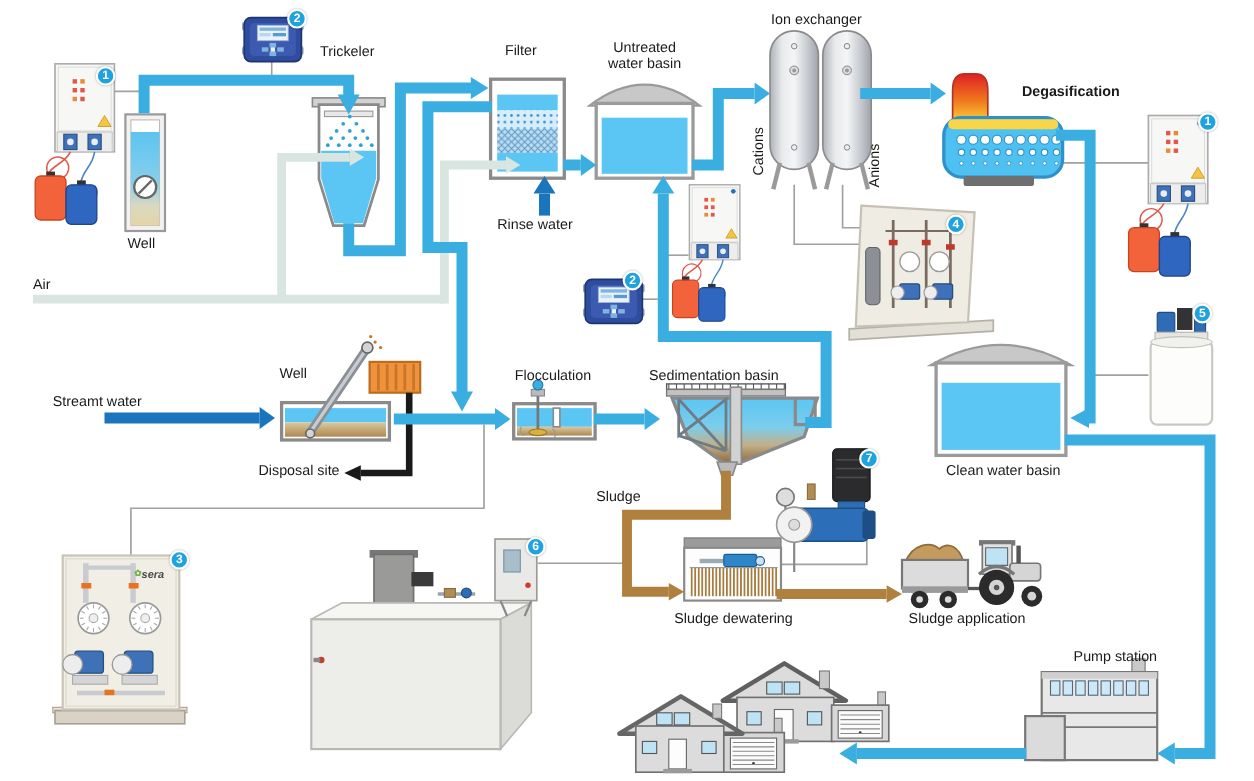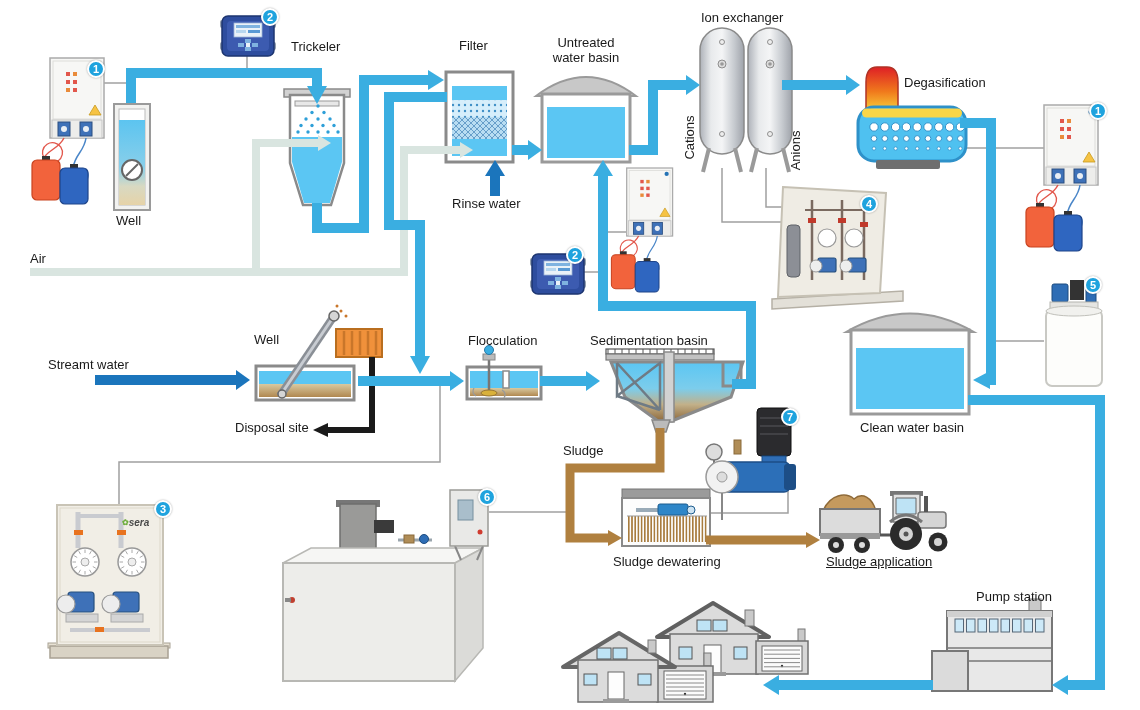--- a/index.html
+++ b/index.html
@@ -564,33 +564,33 @@
   <polygon points="586,371 586,391 600,381"></polygon>
 </g>
 </svg>
 
 <div class="lbl" style="left:291px;top:40px;">Trickeler</div>
 <div class="lbl" style="left:459px;top:39px;">Filter</div>
 <div class="lbl wrap" style="left:543px;top:36px;width:86px;">Untreated water basin</div>
 <div class="lbl" style="left:701px;top:11px;">Ion exchanger</div>
 <div class="lbl vert" style="left:654px;top:130px;width:72px;">Cations</div>
 <div class="lbl vert" style="left:760px;top:143px;width:72px;">Anions</div>
-<div class="lbl" style="left:904px;top:76px;">Degasification</div>
+<div class="lbl" style="left:929px;top:76px;font-weight:bold;">Degasification</div>
 <div class="lbl" style="left:116px;top:214px;">Well</div>
 <div class="lbl" style="left:30px;top:252px;">Air</div>
 <div class="lbl" style="left:48px;top:358px;">Streamt water</div>
 <div class="lbl" style="left:254px;top:333px;">Well</div>
 <div class="lbl" style="left:235px;top:421px;">Disposal site</div>
 <div class="lbl" style="left:468px;top:334px;">Flocculation</div>
 <div class="lbl" style="left:590px;top:334px;">Sedimentation basin</div>
-<div class="lbl" style="left:563px;top:444px;text-align:center;">Sludge</div>
+<div class="lbl" style="left:542px;top:444px;text-align:center;">Sludge</div>
 <div class="lbl" style="left:452px;top:197px;">Rinse water</div>
 <div class="lbl" style="left:860px;top:421px;">Clean water basin</div>
 <div class="lbl" style="left:613px;top:555px;">Sludge dewatering</div>
-<div class="lbl" style="left:826px;top:555px;text-decoration:underline;">Sludge application</div>
+<div class="lbl" style="left:826px;top:555px;">Sludge application</div>
 <div class="lbl" style="left:947px;top:590px;margin-left:29px;">Pump station</div>
 
 <div class="logo" style="left:122px;top:517px;"><span class="dot">✿</span><span>sera</span></div>
 
 <div class="badge" style="left:87px;top:60px;">1</div>
 <div class="badge" style="left:261px;top:8px;">2</div>
 <div class="badge" style="left:1089px;top:102px;">1</div>
 <div class="badge" style="left:566px;top:246px;">2</div>
 <div class="badge" style="left:154px;top:500px;">3</div>
 <div class="badge" style="left:860px;top:195px;">4</div>

